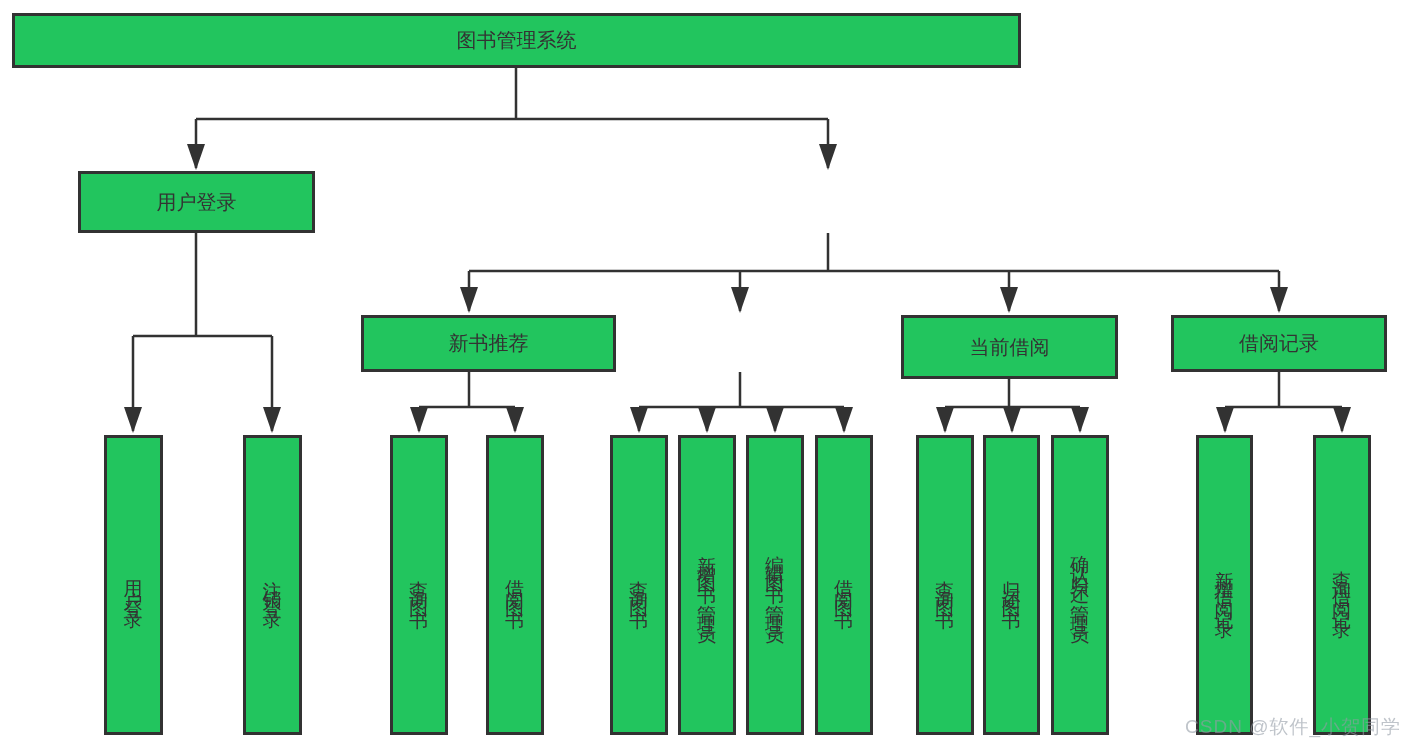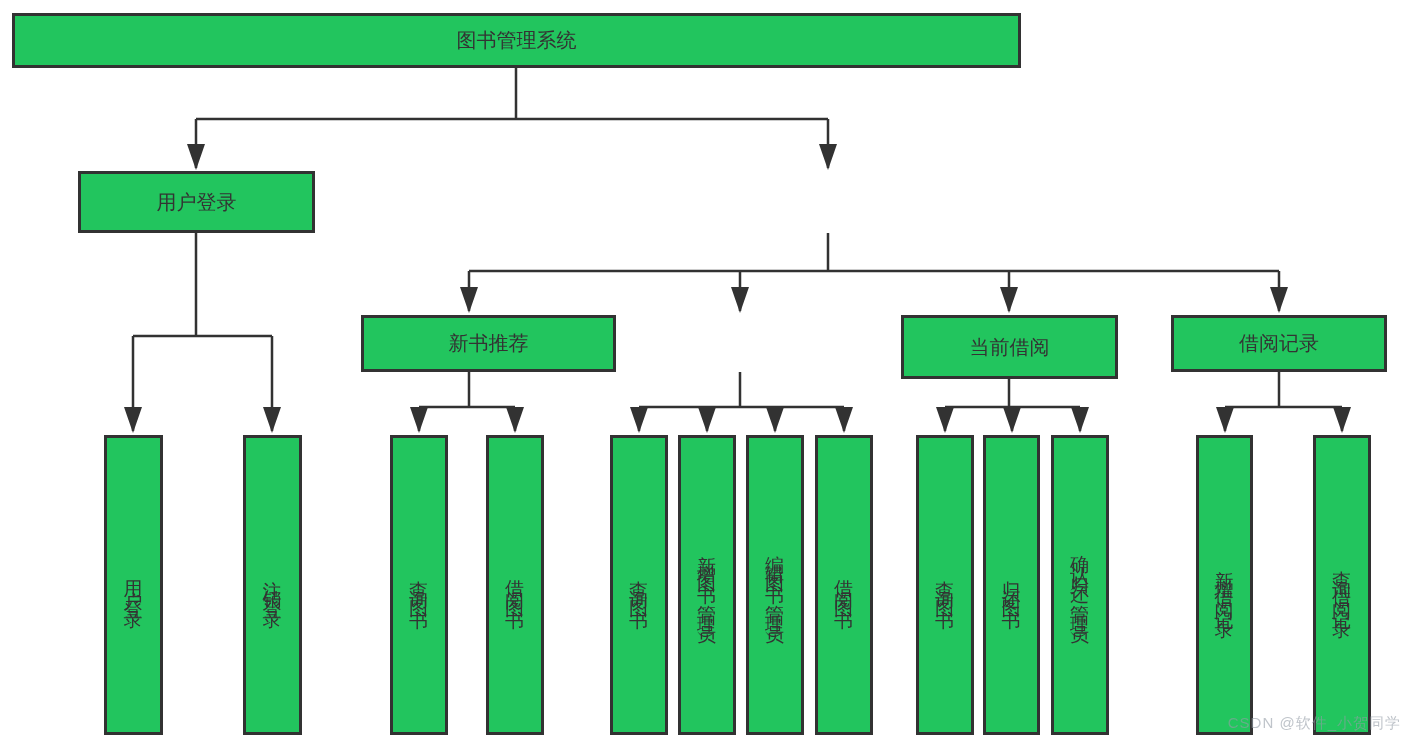--- a/index.html
+++ b/index.html
@@ -30,21 +30,21 @@
     font-size:19px;
     letter-spacing:10px;
     line-height:1;
   }
   .box.v span{display:block;}
   .watermark{
     position:absolute;
     right:4px;
     top:714px;
     z-index:3;
-    font-size:15px;
+    font-size:19px;
     color:rgba(148,156,166,0.6);
     white-space:nowrap;
     letter-spacing:1px;
     margin-left:13px;
   }
 </style>
 </head>
 <body>
 
 <div class="stage">

